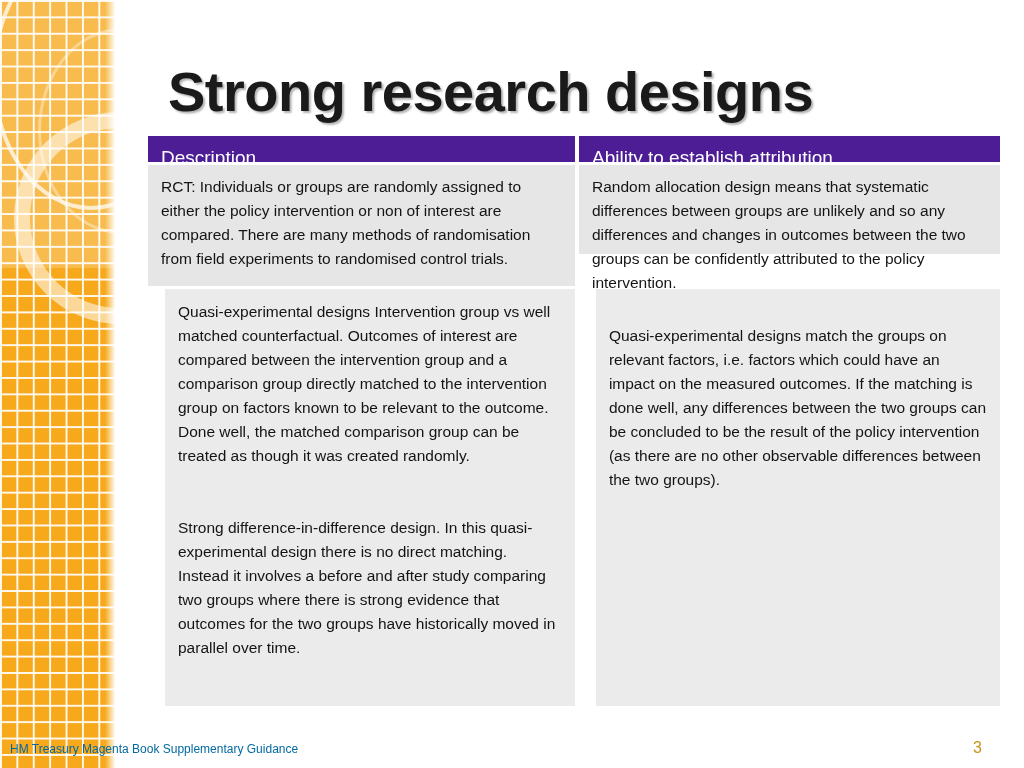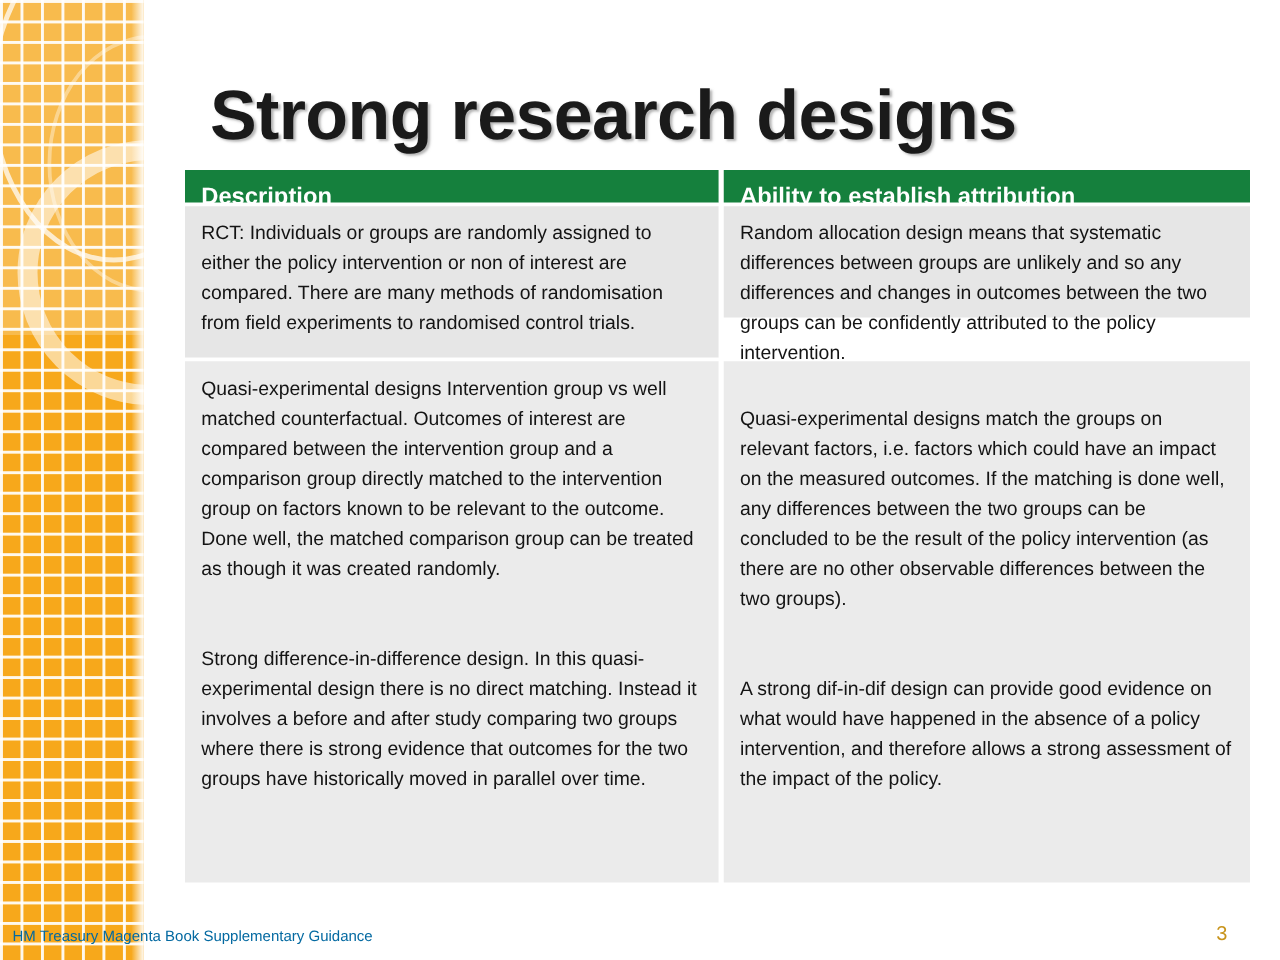--- a/index.html
+++ b/index.html
@@ -90,24 +90,24 @@
     position: absolute;
     left: 148px;
     top: 136px;
     width: 852px;
   }
   .trow {
     display: flex;
     width: 100%;
   }
   .thead .tcell {
-    background: #15803d;
+    background: #4c1d95;
     color: #ffffff;
     font-size: 19px;
-    font-weight: bold;
+    font-weight: normal;
     line-height: 24px;
     padding: 10px 12px 10px 13px;
     height: 26px;
   }
   .tcell {
     box-sizing: border-box;
     font-size: 15.5px;
     line-height: 24px;
     color: #141414;
   }
@@ -123,20 +123,21 @@
   .tbody-row.row-1 .col-right { height: 89px; }
   .row-divider {
     height: 3px;
     background: #ffffff;
     width: 852px;
   }
   .tbody-row.row-2 .tcell {
     background: #ebebeb;
     height: 417px;
     padding-top: 11px;
+    margin-left: 17px;
   }
   .tbody-row.row-2 .col-right .pad-top { height: 24px; }
   .para + .para { margin-top: 24px; }
   .para-gap-lg { margin-top: 48px !important; }
   .para { margin: 0; }
 
   
   #footer-text {
     position: absolute;
     left: 10px;
@@ -194,21 +195,20 @@
 
   <div class="trow tbody-row row-2">
     <div class="tcell col-left">
       <p class="para">Quasi-experimental designs Intervention group vs well matched counterfactual. Outcomes of interest are compared between the  intervention group and a comparison group directly matched to the intervention group on factors known to be relevant to the outcome. Done well, the matched comparison group can be treated as though it was created randomly.</p>
       <p class="para para-gap-lg">Strong difference-in-difference design. In this quasi-experimental design there is no direct matching. Instead it  involves a before and after study comparing two groups where there is strong evidence that outcomes for the two groups have historically moved in parallel over time.</p>
     </div>
     <div class="col-gap"></div>
     <div class="tcell col-right">
       <div class="pad-top"></div>
       <p class="para">Quasi-experimental designs match the groups on relevant factors, i.e. factors which could have an impact on the measured outcomes. If the matching is done well, any differences between the two groups can be concluded to be the result of the policy intervention (as there are no other observable differences between the two groups).</p>
-      <p class="para para-gap-lg">A strong dif-in-dif design can provide good evidence on what would have happened in the absence of a policy intervention, and therefore allows a strong assessment of the impact of the policy.</p>
     </div>
   </div>
 
 </div>
 
 <div id="footer-text">HM Treasury Magenta Book Supplementary Guidance</div>
 
 <div id="page-number">3</div>
 
 </body></html>

